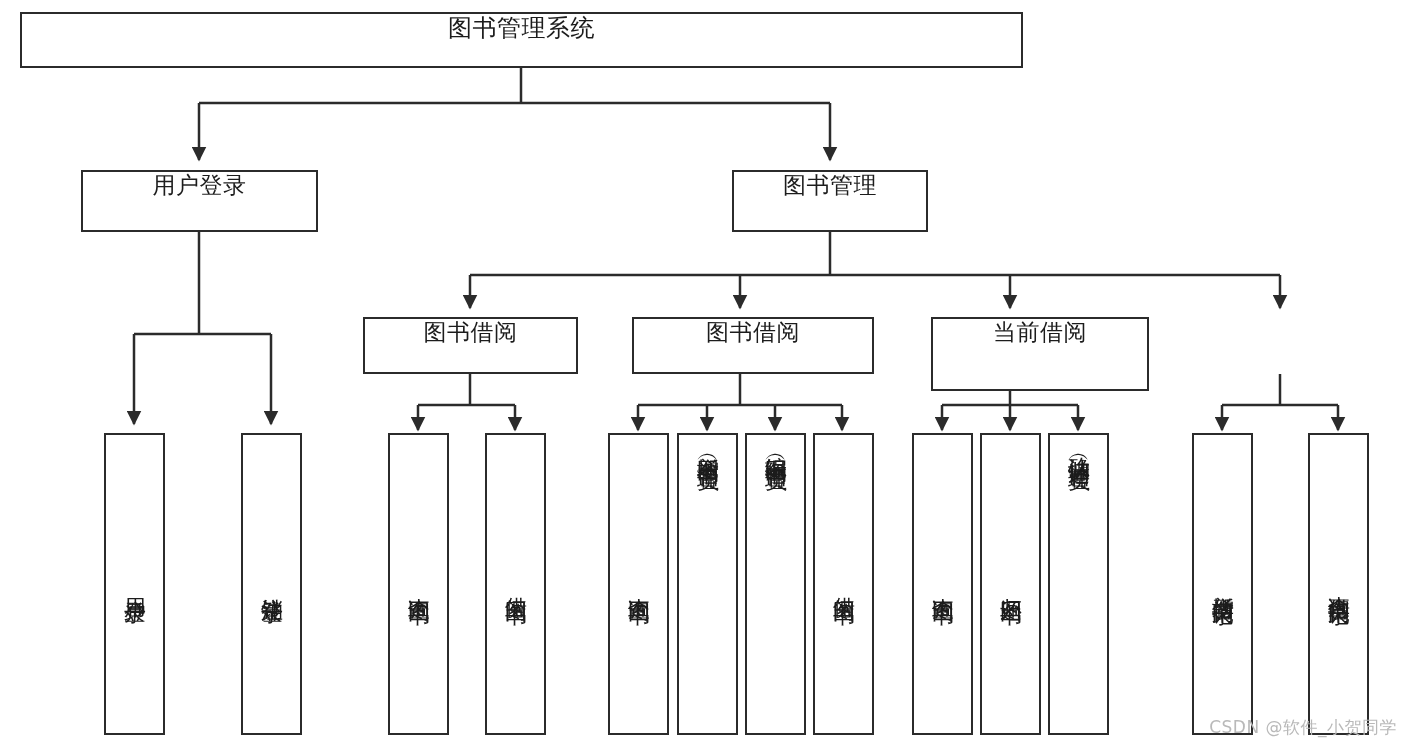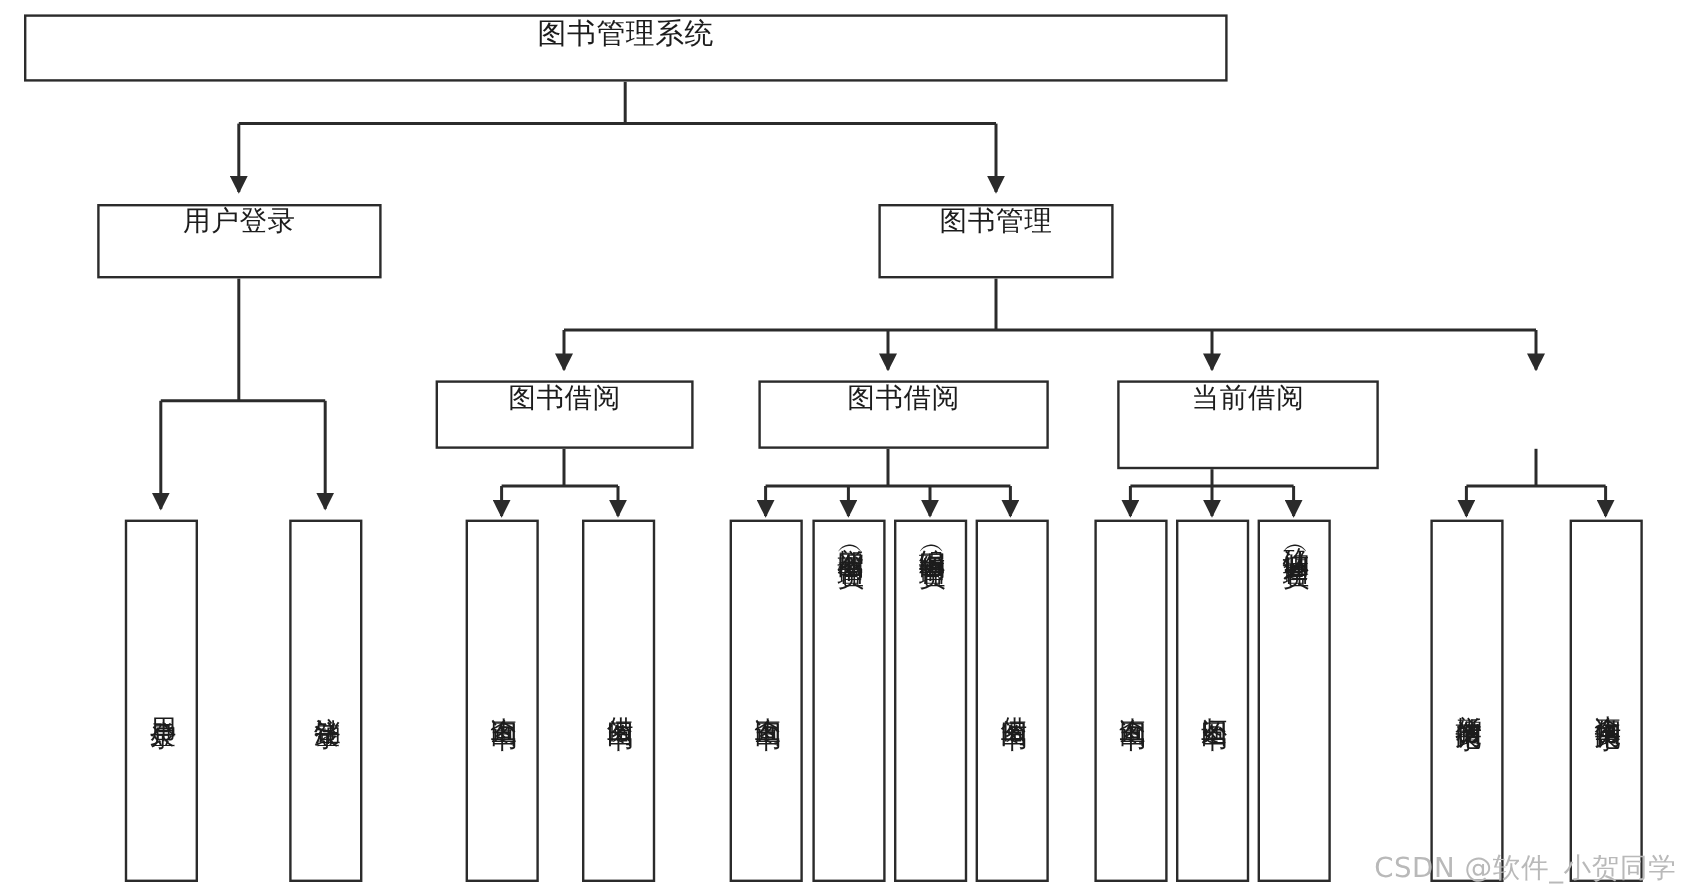--- a/index.html
+++ b/index.html
@@ -65,21 +65,21 @@
     display: flex;
     align-items: center;
     justify-content: center;
     overflow: hidden;
   }
   .leafwrap.top { align-items: flex-start; padding-top: 4px; }
   #watermark {
     position: absolute;
     right: 8px;
     bottom: 8px;
-    font-size: 23px;
+    font-size: 17px;
     color: #b9b9b9;
     letter-spacing: 0.5px;
     z-index: 5;
     white-space: nowrap;
   }
 </style>
 </head>
 <body>
 
 <div id="canvas">

